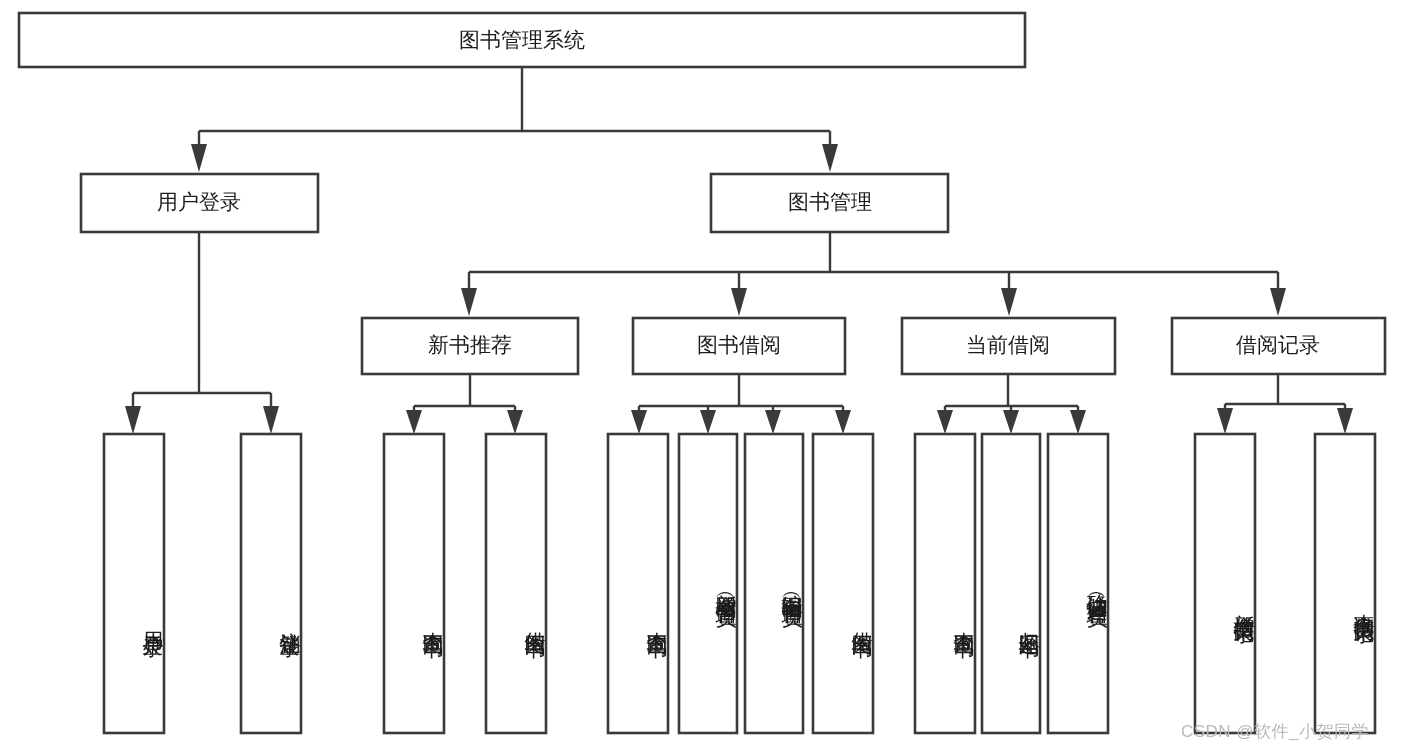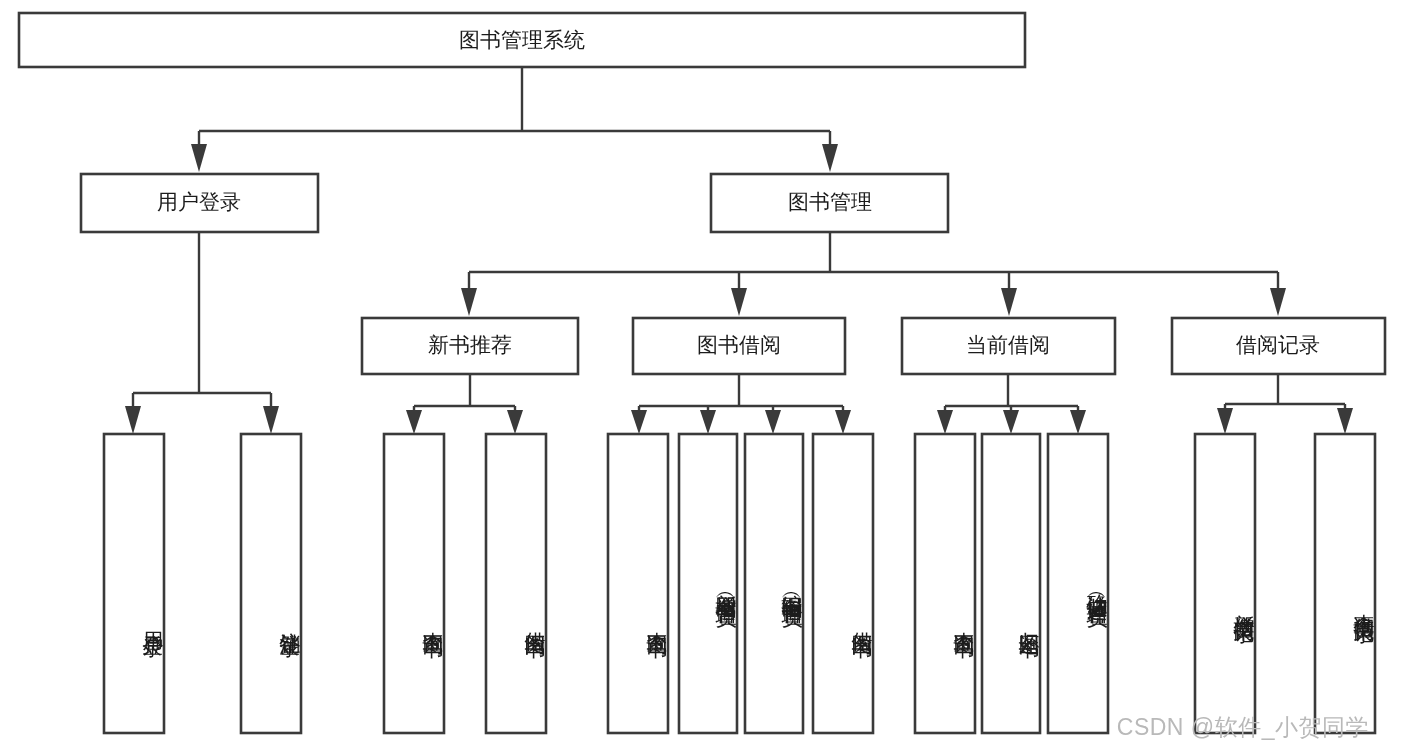--- a/index.html
+++ b/index.html
@@ -61,21 +61,21 @@
     align-items: flex-start;
     justify-content: center;
     white-space: nowrap;
     pointer-events: none;
   }
   .watermark {
     position: absolute;
     right: 14px;
     bottom: 4px;
     font-family: "Liberation Sans", "DejaVu Sans", sans-serif;
-    font-size: 23px;
+    font-size: 17px;
     color: #b9b9b9;
     white-space: nowrap;
     letter-spacing: 0.5px;
   }
 </style>
 </head>
 <body>
 
 <div id="diagram-root">
 

